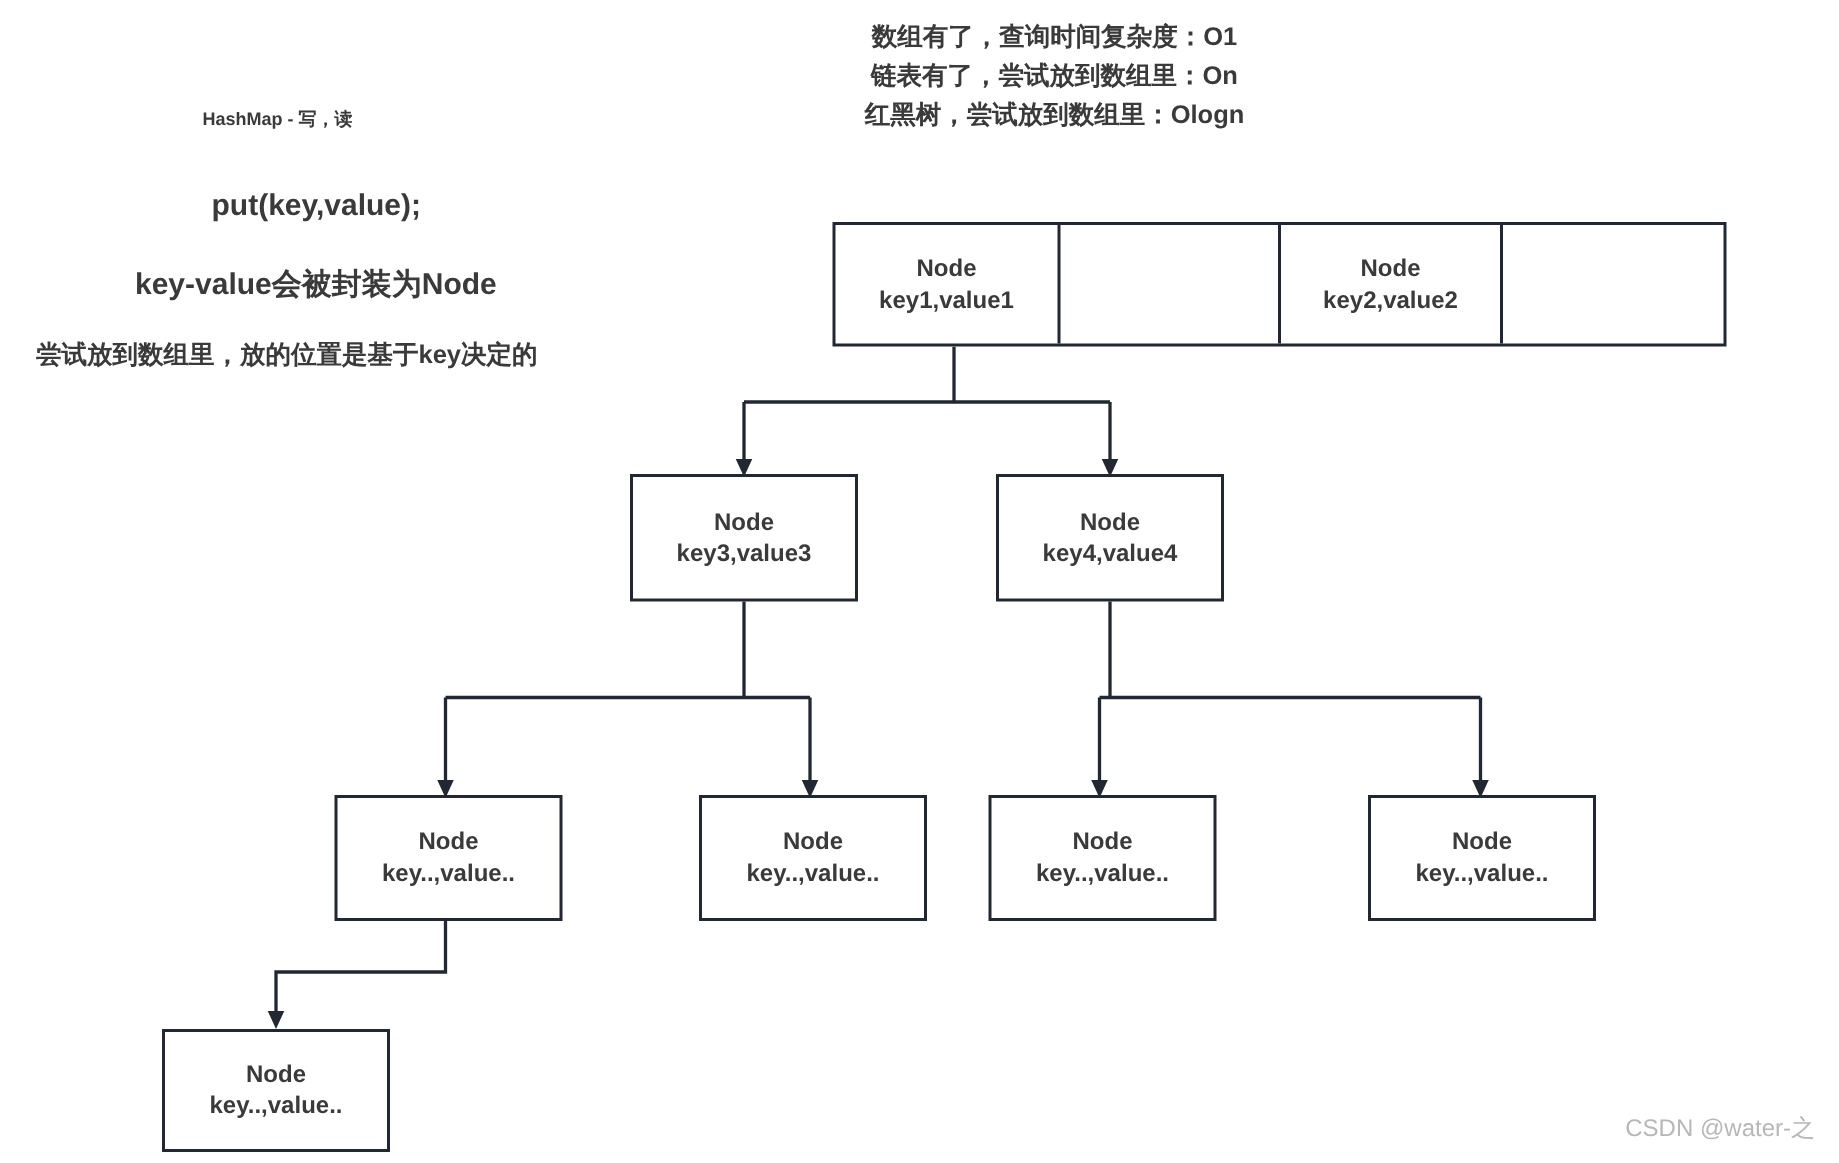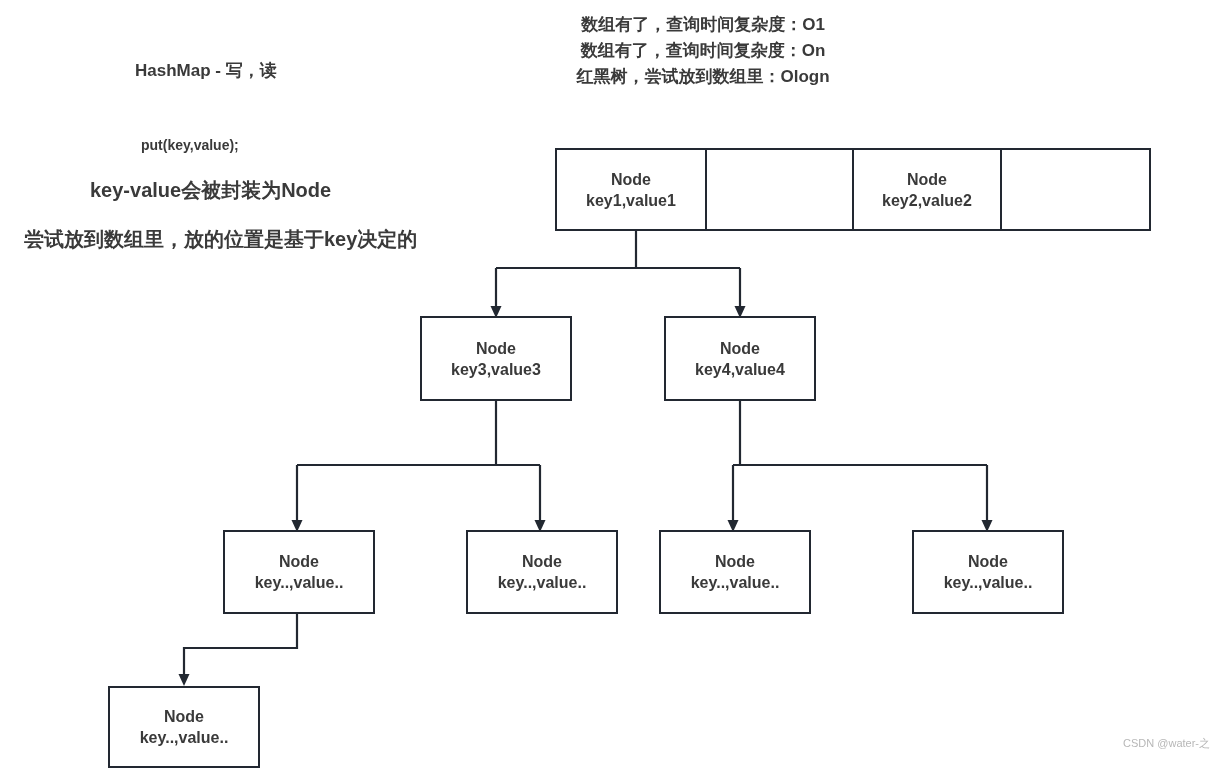--- a/index.html
+++ b/index.html
@@ -37,37 +37,37 @@
     color: #3a3a3a;
     font-weight: bold;
     font-size: 17px;
     line-height: 26px;
     white-space: nowrap;
   }
   #header-notes div { white-space: nowrap; }
 
   #title-hashmap {
     left: 135px;
-    top: 60px;
-    font-size: 17px;
+    top: 71px;
+    font-size: 12px;
   }
   #note-put {
     left: 141px;
-    top: 136px;
-    font-size: 14px;
+    top: 124px;
+    font-size: 20px;
   }
   #note-node {
     left: 90px;
     top: 177px;
     font-size: 20px;
   }
   #note-array {
     left: 24px;
     top: 226px;
-    font-size: 20px;
+    font-size: 17px;
   }
 
   
   .node-box {
     position: absolute;
     box-sizing: border-box;
     border: 2px solid #222831;
     background: #ffffff;
     display: flex;
     flex-direction: column;
@@ -125,35 +125,35 @@
   #wires path, #wires line {
     stroke: #222831;
     stroke-width: 2.2;
     fill: none;
   }
 
   
   #watermark {
     position: absolute;
     right: 12px;
-    bottom: 24px;
+    bottom: 12px;
     color: #b7b7b7;
-    font-size: 11px;
+    font-size: 16px;
     font-weight: normal;
     white-space: nowrap;
   }
 </style>
 </head>
 <body>
 
 <div id="canvas">
 
   <div id="header-notes">
     <div>数组有了，查询时间复杂度：O1</div>
-    <div>数组有了，查询时间复杂度：On</div>
+    <div>链表有了，尝试放到数组里：On</div>
     <div>红黑树，尝试放到数组里：Ologn</div>
   </div>
 
   <div class="note" id="title-hashmap">HashMap - 写，读</div>
   <div class="note" id="note-put">put(key,value);</div>
   <div class="note" id="note-node">key-value会被封装为Node</div>
   <div class="note" id="note-array">尝试放到数组里，放的位置是基于key决定的</div>
 
   <svg id="wires" viewBox="0 0 1226 775">
 

